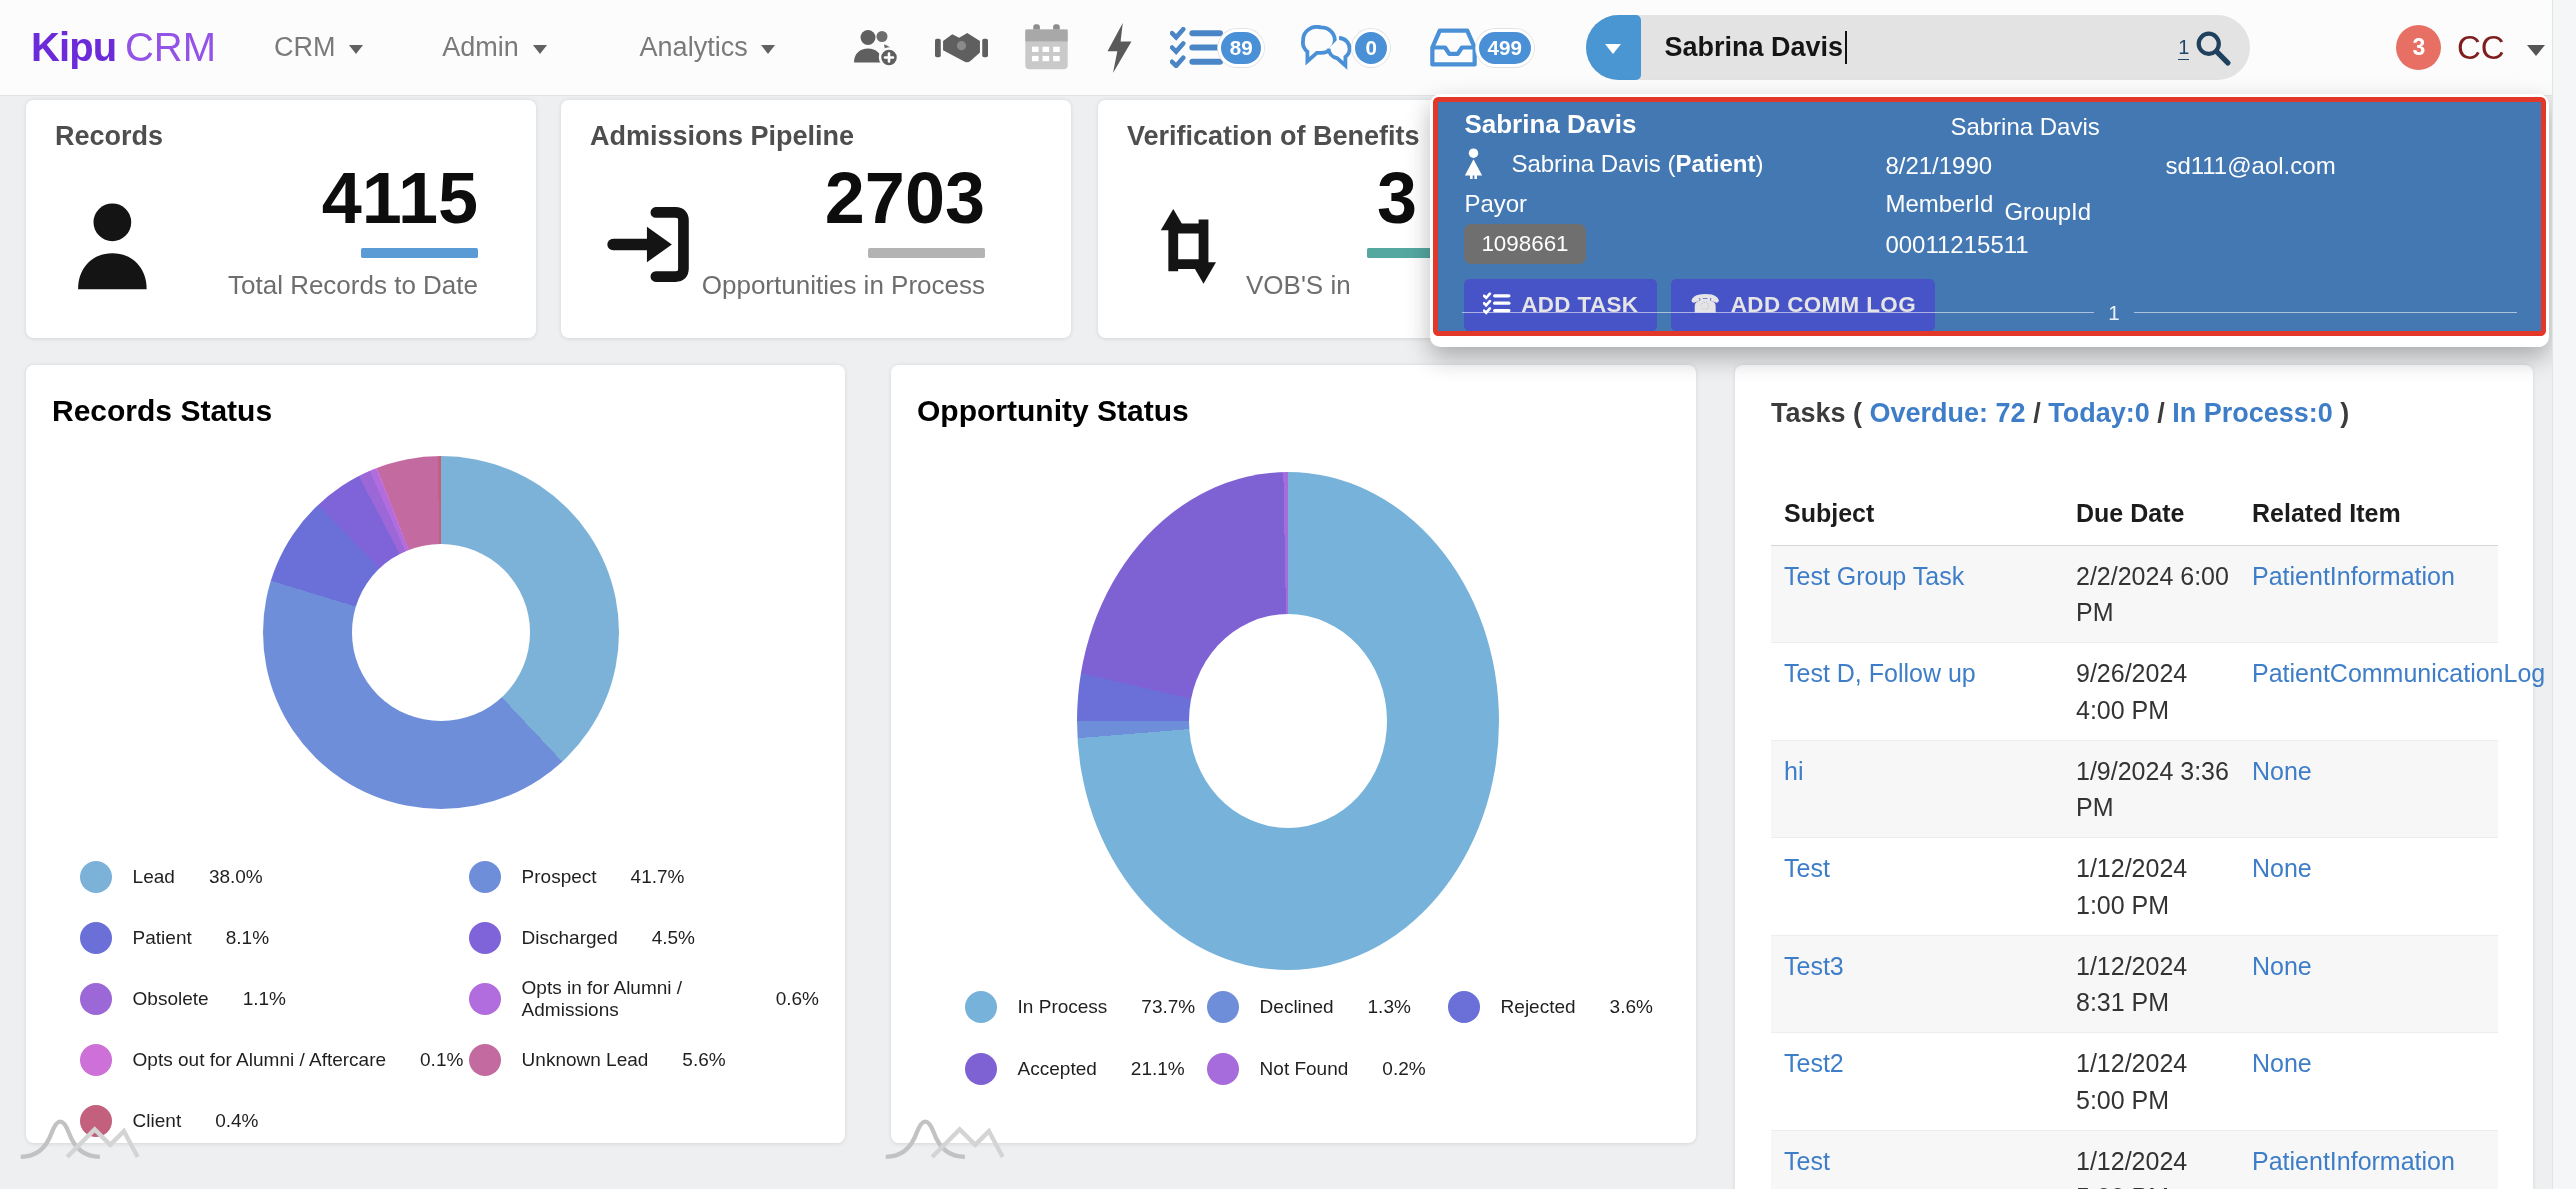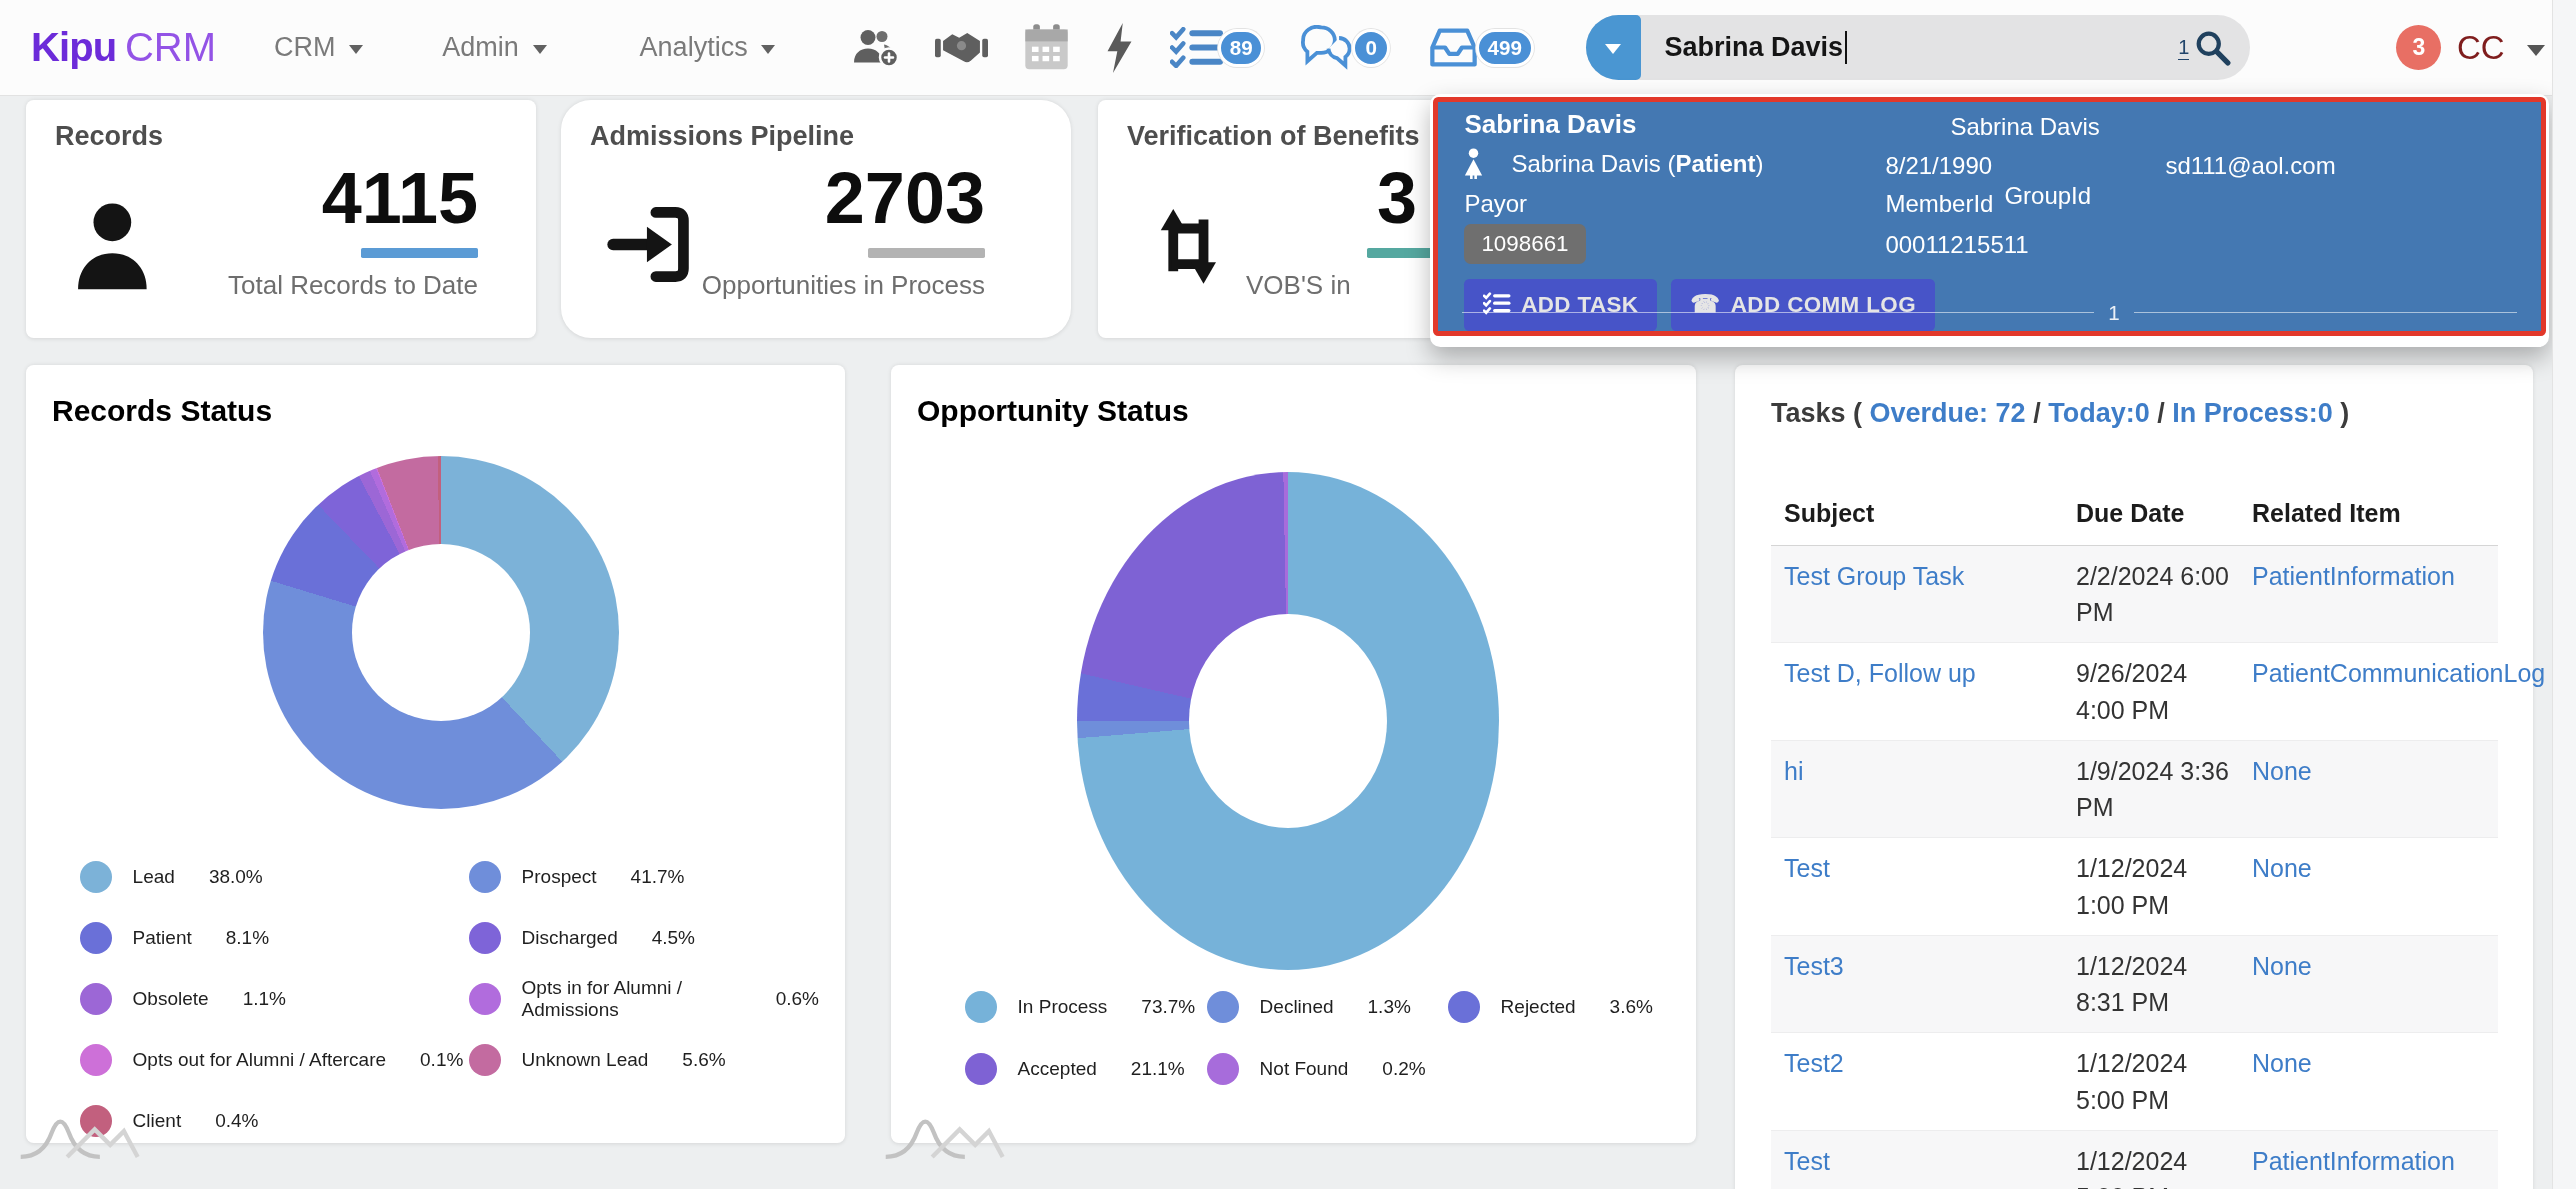--- a/index.html
+++ b/index.html
@@ -228,21 +228,21 @@
     <svg width="93" height="96" viewBox="0 0 54 56">
       <circle cx="24" cy="13" r="11" fill="#141414"></circle>
       <path d="M4 52c0-13 9-21 20-21s20 8 20 21z" fill="#141414"></path>
     </svg>
   </div>
   <div class="metric">4115</div>
   <div class="metric-bar" style="background: rgb(91, 155, 213);"></div>
   <div class="card-caption">Total Records to Date</div>
 </div>
 
-<div class="card rb" style="left:561px;width:510px;border-radius:30px;">
+<div class="card rb" style="left:561px;width:510px;">
   <div class="card-title">Admissions Pipeline</div>
   <div class="card-icon">
     <svg width="89" height="89" viewBox="0 0 100 100">
       <path d="M56 14h22q9 0 9 9v54q0 9-9 9H56" fill="none" stroke="#141414" stroke-width="12" stroke-linecap="round"></path>
       <line x1="8" y1="50" x2="48" y2="50" stroke="#141414" stroke-width="13" stroke-linecap="round"></line>
       <polygon points="46,30 46,70 74,50" fill="#141414"></polygon>
     </svg>
   </div>
   <div class="metric">2703</div>
   <div class="metric-bar" style="background: rgb(179, 179, 179);"></div>
@@ -424,21 +424,21 @@
         <rect x="7" y="30" width="3" height="6" fill="#fff"></rect>
           <rect x="12" y="30" width="3" height="6" fill="#fff"></rect>
       </svg>
       <span><span>Sabrina Davis</span> <span>(</span><b>Patient</b><span>)</span></span>
     </div>
     <div class="dd-abs dd-text" style="left:447px;top:50px;">8/21/1990</div>
     <div class="dd-abs dd-text" style="left:727px;top:50px;">sd111@aol.com</div>
 
     <div class="dd-abs dd-text" style="left:26px;top:88px;">Payor</div>
     <div class="dd-abs dd-text" style="left:447px;top:88px;">MemberId</div>
-    <div class="dd-abs dd-text" style="left:566px;top:80px;text-align:center;">GroupId</div>
+    <div class="dd-abs dd-text" style="left:566px;top:96px;text-align:center;">GroupId</div>
 
     <div class="dd-abs" style="left:26px;top:122px;">
       <span class="dd-chip">1098661</span>
     </div>
     <div class="dd-abs dd-text" style="left:447px;top:129px;">00011215511</div>
 
     <div class="dd-abs" style="left:26px;top:177px;display:flex;gap:13.8px;">
       <button class="dd-btn">
         <svg width="27.5" height="22.4" viewBox="0 0 52 40">
           <g stroke="#fff" stroke-width="5" fill="none" stroke-linecap="round">

